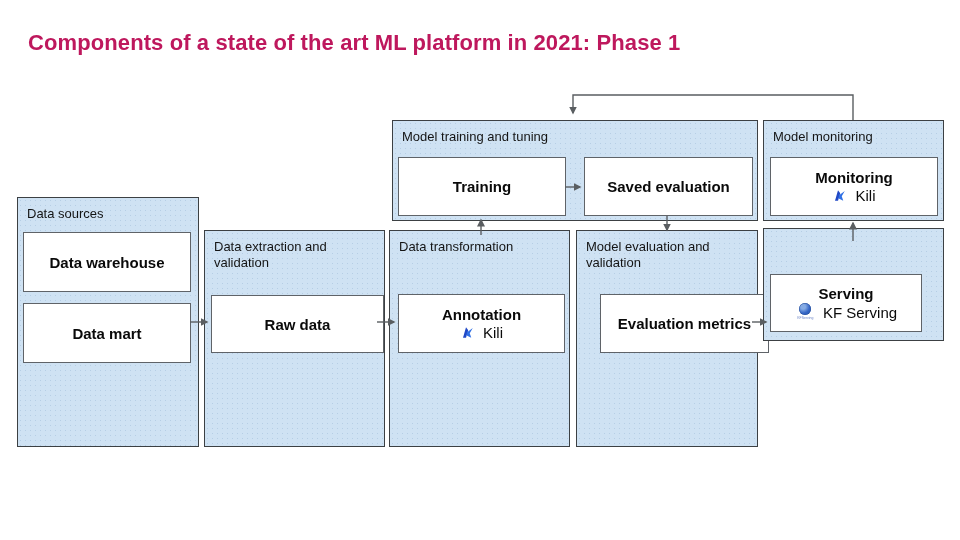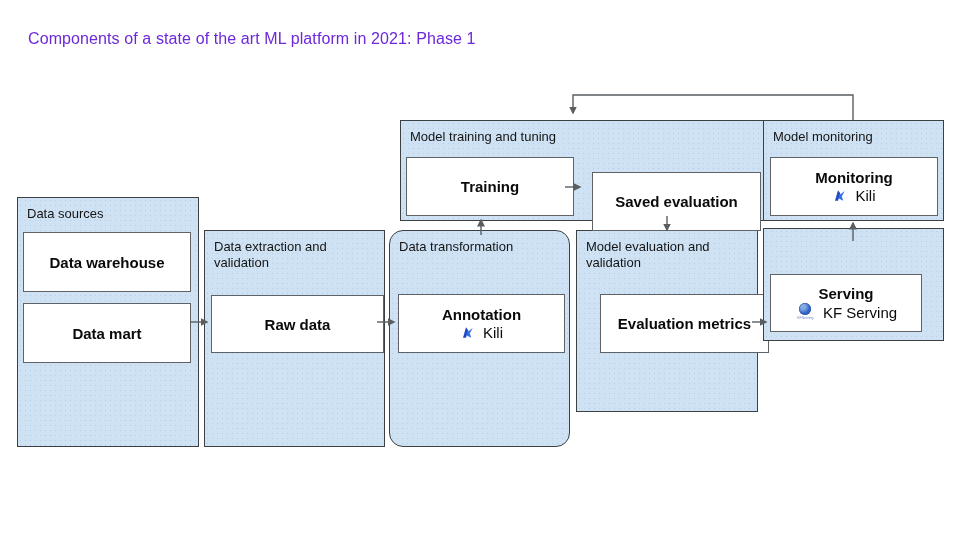--- a/index.html
+++ b/index.html
@@ -5,21 +5,21 @@
   html, body { margin: 0; padding: 0; background: #ffffff; }
   body {
     width: 960px; height: 540px; overflow: hidden;
     font-family: "Liberation Sans", sans-serif;
     position: relative;
   }
   #stage { position: absolute; left: 0; top: 0; width: 960px; height: 540px; }
 
   .title {
     position: absolute; left: 28px; top: 30px;
-    font-size: 16px; font-weight: normal; color: #6d28d9;
+    font-size: 22px; font-weight: bold; color: #be185d;
     white-space: nowrap; letter-spacing: .1px;
   }
 
   .container {
     position: absolute; box-sizing: border-box;
     background-color: #cfe2f3;
     background-image: radial-gradient(circle, rgba(120,155,195,0.28) 0.7px, transparent 0.9px);
     background-size: 5px 5px;
     border: 1.5px solid #3c4043;
   }
@@ -72,47 +72,47 @@
     </div>
   </div>
 
   <div class="container" style="left:204px; top:230px; width:181px; height:217px;">
     <div class="container-label">Data extraction and validation</div>
     <div class="node" style="left:6px; top:64px; width:173px; height:58px;">
       <div class="node-label">Raw data</div>
     </div>
   </div>
 
-  <div class="container" style="left:389px; top:230px; width:181px; height:217px;border-radius:14px;">
+  <div class="container" style="left:389px; top:230px; width:181px; height:217px;">
     <div class="container-label">Data transformation</div>
     <div class="node" style="left:8px; top:63px; width:167px; height:59px;">
       <div class="node-label">Annotation</div>
       <div class="tool-row">
         <svg class="kili-svg" width="15" height="15" viewBox="0 0 20 20">
           <polygon fill="#2149c6" points="4,17 8,3 11,7 8,17"></polygon>
           <polygon fill="#2f6fe4" points="9,10 17,4 13,11 15,17 9,14"></polygon>
         </svg>
         <span>Kili</span>
       </div>
     </div>
   </div>
 
-  <div class="container" style="left:576px; top:230px; width:182px; height:182px;">
+  <div class="container" style="left:576px; top:230px; width:182px; height:217px;">
     <div class="container-label">Model evaluation and validation</div>
     <div class="node" style="left:7px; top:63px; width:169px; height:59px;margin-left:16px;">
       <div class="node-label">Evaluation metrics</div>
     </div>
   </div>
 
-  <div class="container" style="left:400px; top:120px; width:366px; height:101px;">
+  <div class="container" style="left:392px; top:120px; width:366px; height:101px;">
     <div class="container-label" style="right:10px;">Model training and tuning</div>
     <div class="node" style="left:5px; top:36px; width:168px; height:59px;">
       <div class="node-label">Training</div>
     </div>
-    <div class="node" style="left:191px; top:36px; width:169px; height:59px;margin-top:15px;">
+    <div class="node" style="left:191px; top:36px; width:169px; height:59px;">
       <div class="node-label">Saved evaluation</div>
     </div>
   </div>
 
   <div class="container" style="left:763px; top:120px; width:181px; height:101px;">
     <div class="container-label">Model monitoring</div>
     <div class="node" style="left:6px; top:36px; width:168px; height:59px;">
       <div class="node-label">Monitoring</div>
       <div class="tool-row">
         <svg class="kili-svg" width="15" height="15" viewBox="0 0 20 20">

